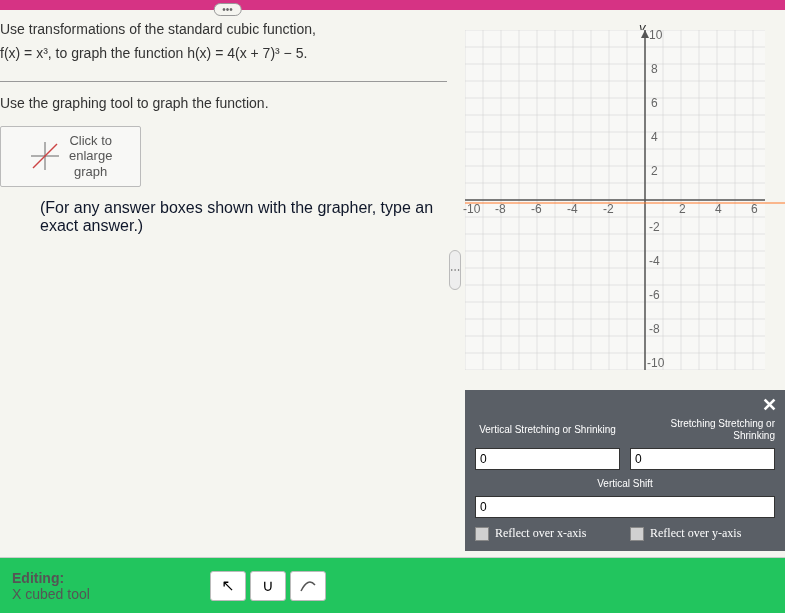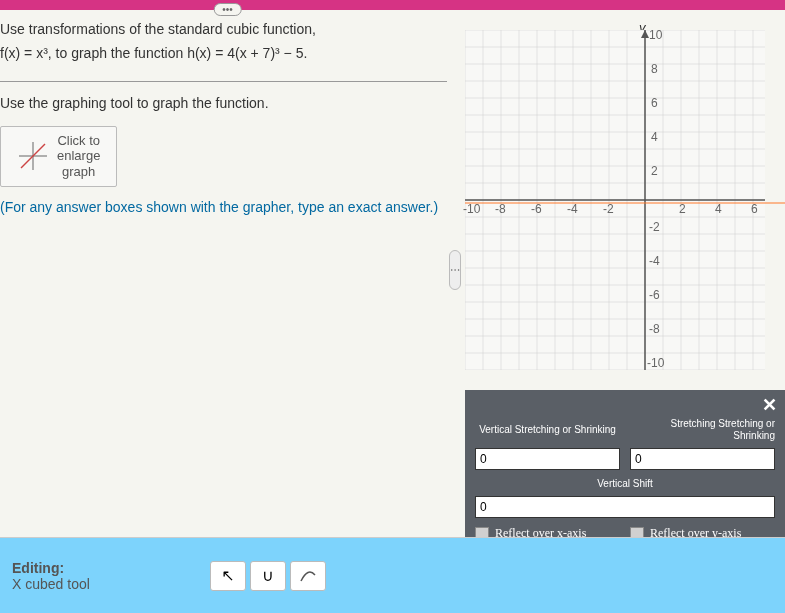--- a/index.html
+++ b/index.html
@@ -38,28 +38,28 @@
       padding: 0 8px;
       font-size: 10px;
       color: #666;
     }
     .enlarge-btn {
       display: inline-flex;
       align-items: center;
       gap: 8px;
       background: #f8f8f6;
       border: 1px solid #bbb;
-      padding: 6px 16px;
+      padding: 6px 28px;
       margin: 8px 0 12px 0;
       cursor: pointer;
       border-radius: 2px;
     }
     .enlarge-icon svg { display: block; }
     .enlarge-text { font-size: 13px; color: #555; line-height: 1.2; }
-    .note-text { color: #0369a1; font-size: 14px; }
+    .note-text { color: #0f172a; font-size: 16px; padding-left: 40px; }
     .vertical-handle {
       position: absolute;
       right: -6px;
       top: 240px;
       width: 12px;
       height: 40px;
       background: #eee;
       border: 1px solid #bbb;
       border-radius: 6px;
       display: flex;
@@ -165,22 +165,22 @@
     }
     .checkbox {
       width: 14px; height: 14px;
       background: #d0d0d0;
       border: 1px solid #888;
       display: inline-block;
     }
     .bottom-bar {
       position: absolute;
       left: 0; right: 0; bottom: 0;
-      height: 76px;
-      background: #7dd3fc;
+      height: 56px;
+      background: #22c55e;
       border-top: 1px solid #ccc;
       display: flex;
       align-items: center;
       padding: 0 12px;
       gap: 20px;
     }
     .editing-block { font-size: 14px; color: #555; }
     .editing-label { font-weight: bold; }
     .toolbar-btns {
       display: flex;

